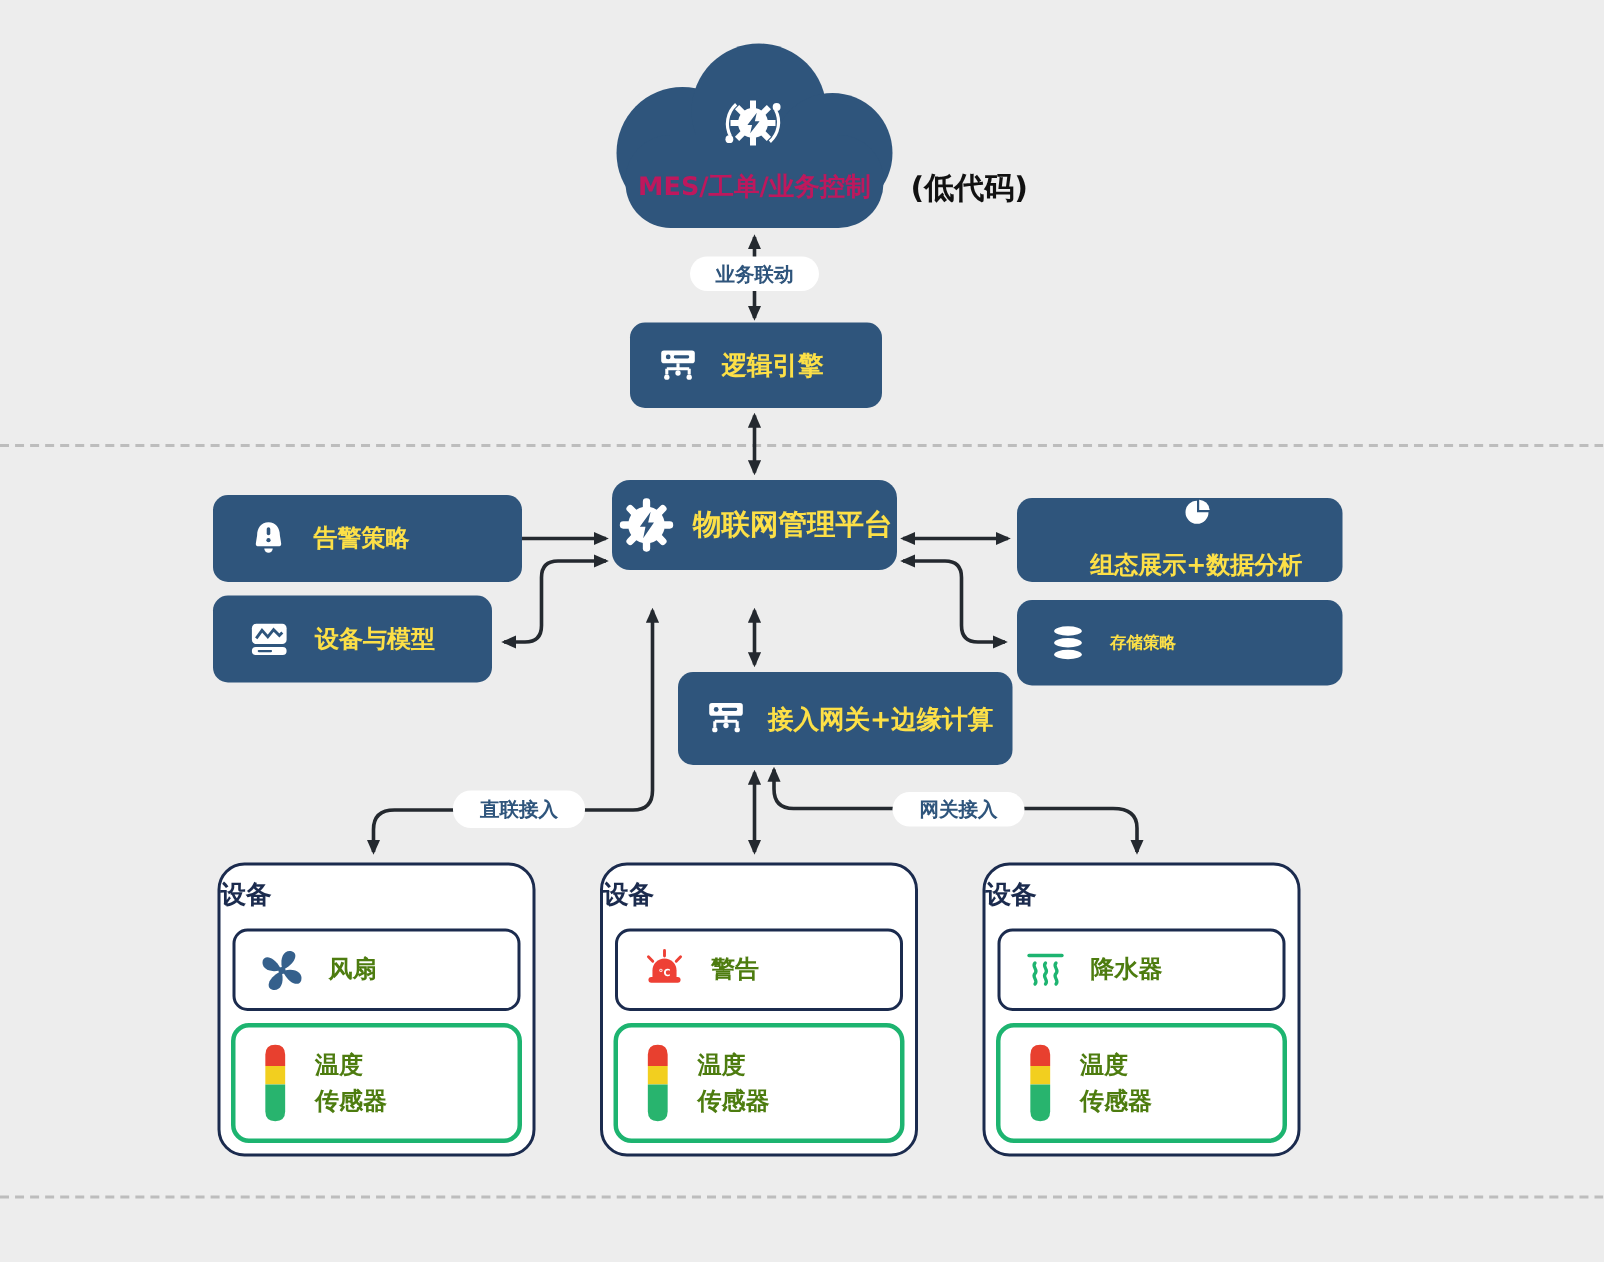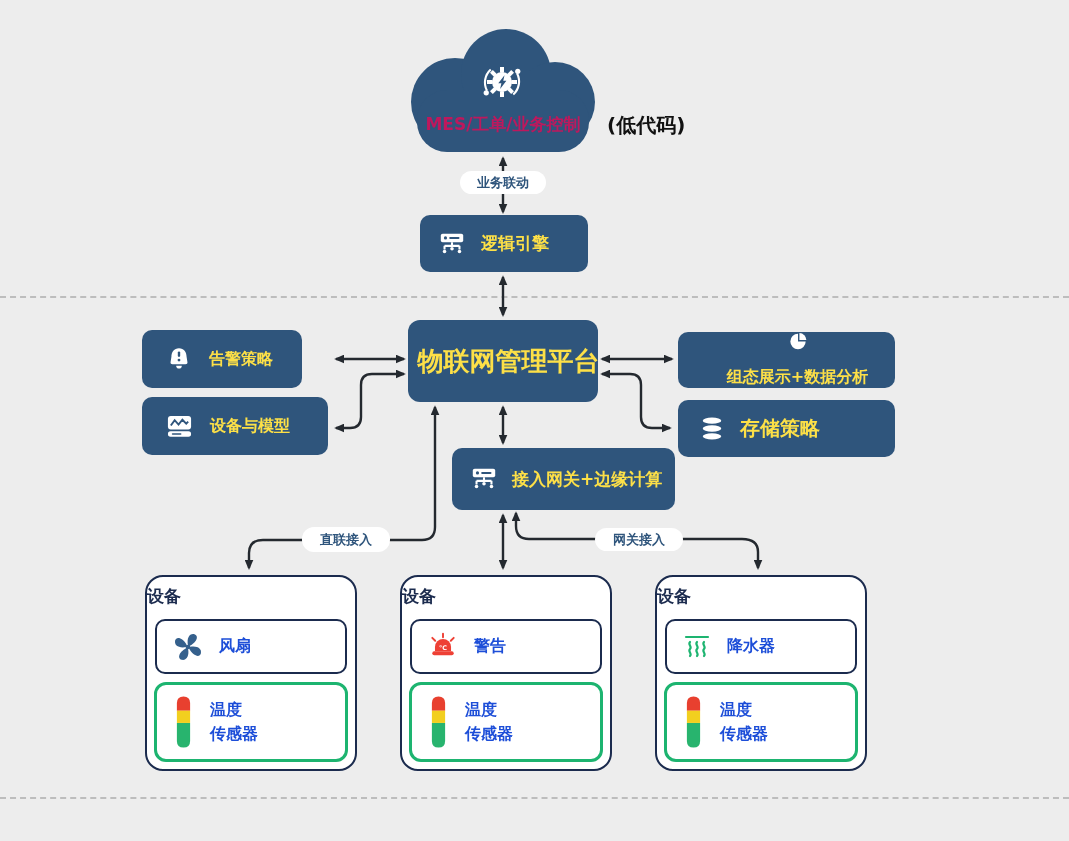--- a/index.html
+++ b/index.html
@@ -13,29 +13,29 @@
   .node .lbl{white-space:nowrap;}
   .pill{position:absolute;background:#fff;border-radius:12px;color:#2F557C;font-weight:bold;
         font-size:13px;display:flex;align-items:center;justify-content:center;z-index:3;white-space:nowrap;}
   .cloud-label{position:absolute;text-align:center;color:#be185d;font-weight:bold;font-size:17px;z-index:3;}
   .note{position:absolute;color:#111;font-weight:bold;font-size:20px;z-index:3;white-space:nowrap;}
   .card{position:absolute;background:#fff;border:2.5px solid #1B2B4E;border-radius:18px;z-index:2;box-sizing:border-box;}
   .card-title{position:absolute;top:8px;left:0;right:0;text-align:left;font-size:17px;font-weight:bold;color:#1B2B4E;}
   .subbox{position:absolute;background:#fff;display:flex;align-items:center;box-sizing:border-box;}
   .subbox.devbox{border:2px solid #1B2B4E;border-radius:10px;left:8px;right:8px;top:42px;height:55px;padding-left:16px;gap:16px;}
   .subbox.sensorbox{border:3px solid #1DB470;border-radius:12px;left:7px;right:7px;top:105px;height:80px;padding-left:18px;gap:18px;}
-  .sub-lbl{font-size:16px;font-weight:bold;color:#1d4ed8;white-space:nowrap;}
+  .sub-lbl{font-size:16px;font-weight:bold;color:#4d7c0f;white-space:nowrap;}
   .sensor-lines{display:flex;flex-direction:column;line-height:24px;}
   
   #node-logic{left:420px;top:215px;width:168px;height:57px;padding-left:18px;gap:15px;font-size:17px;}
-  #node-platform{left:408px;top:320px;width:190px;height:82px;border-radius:12px;justify-content:center;gap:11px;font-size:26px;}
-  #node-alarm{left:142px;top:330px;width:160px;height:58px;padding-left:24px;gap:17px;font-size:16px;}
+  #node-platform{left:408px;top:320px;width:190px;height:60px;border-radius:12px;justify-content:center;gap:11px;font-size:19px;}
+  #node-alarm{left:142px;top:330px;width:206px;height:58px;padding-left:24px;gap:17px;font-size:16px;}
   #node-model{left:142px;top:397px;width:186px;height:58px;padding-left:24px;gap:17px;font-size:16px;}
   #node-vis{left:678px;top:332px;width:217px;height:56px;padding-left:22px;gap:16px;font-size:16px;flex-direction:column;}
-  #node-storage{left:678px;top:400px;width:217px;height:57px;padding-left:22px;gap:16px;font-size:20px;}
+  #node-storage{left:678px;top:400px;width:217px;height:57px;padding-left:22px;gap:16px;font-size:11px;}
   #node-gateway{left:452px;top:448px;width:223px;height:62px;padding-left:18px;gap:14px;font-size:17px;}
   #pill-business{left:460px;top:171px;width:86px;height:23px;}
   #pill-direct{left:302px;top:527px;width:88px;height:25px;text-align:center;}
   #pill-gwaccess{left:595px;top:528px;width:88px;height:23px;}
   #card-1{left:145px;top:575px;width:212px;height:196px;}
   #card-2{left:400px;top:575px;width:212px;height:196px;}
   #card-3{left:655px;top:575px;width:212px;height:196px;}
 </style>
 </head>
 <body>

